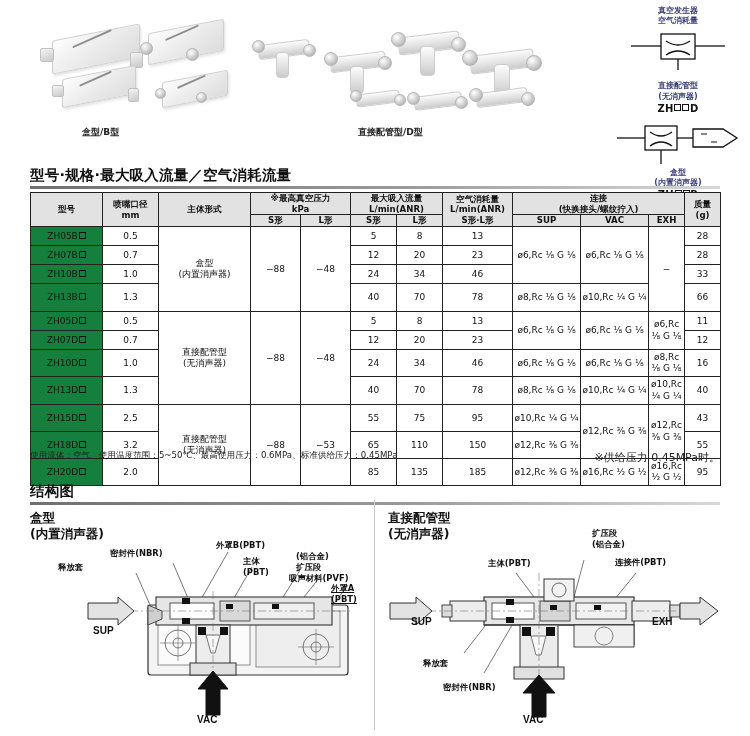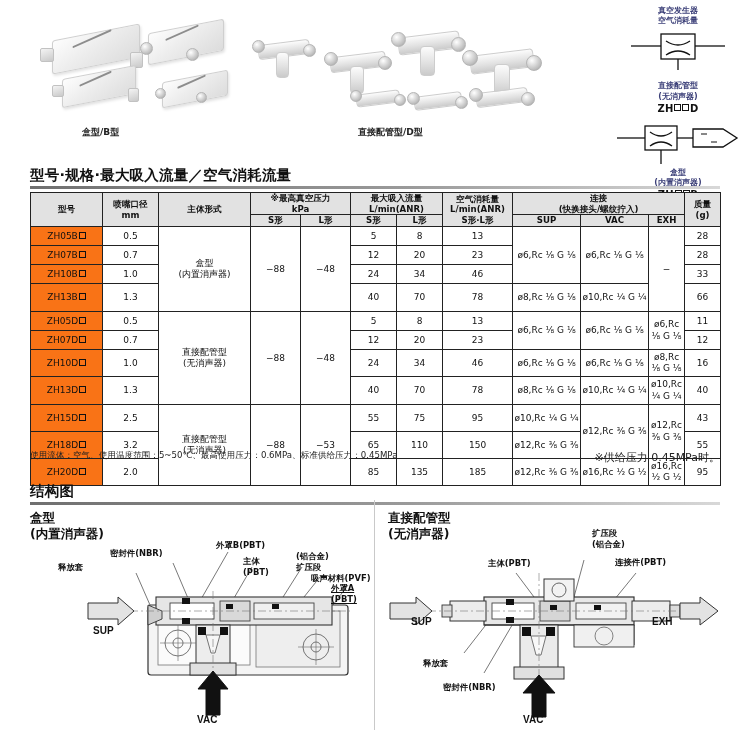--- a/index.html
+++ b/index.html
@@ -75,21 +75,21 @@
 
   
   .spec-wrap { position:absolute; left:30px; top:192px; width:690px; }
   table.spec { border-collapse:collapse; width:690px; table-layout:fixed; }
   table.spec td, table.spec th {
     border:1px solid #222; font-size:9px; text-align:center;
     color:#111; font-weight:normal; padding:0 1px; line-height:1.25;
   }
   table.spec th { background:#e2e2e2; font-weight:bold; font-size:8.6px; }
   td.model {
-    background:#f97316; font-weight:bold; font-size:9.4px; text-align:center;
+    background:#15803d; font-weight:bold; font-size:9.4px; text-align:center;
   }
   td.model .sq {
     display:inline-block; width:7px; height:7px; border:1.2px solid #111;
     margin-left:1px; vertical-align:0px;
   }
   td.bodytype { font-size:9px; line-height:1.45; }
   td.num { font-weight:bold; font-size:9.3px; }
   td.conn { font-size:8.6px; line-height:1.32; font-weight:bold; }
 
   .tbl-note {
@@ -457,21 +457,21 @@
 
 <div class="lbl" style="left:58px;top:562px;">释放套</div>
 <div class="lbl" style="left:110px;top:548px;">密封件(NBR)</div>
 <div class="lbl" style="left:216px;top:540px;">外罩B(PBT)</div>
 <div class="lbl" style="left:243px;top:556px;">
   <span>主体</span><br>
   <span>(PBT)</span>
 </div>
 <div class="lbl" style="left:296px;top:551px;">(铝合金)</div>
 <div class="lbl" style="left:296px;top:562px;">扩压段</div>
-<div class="lbl" style="left:311px;top:573px;">吸声材料(PVF)</div>
+<div class="lbl" style="left:289px;top:573px;">吸声材料(PVF)</div>
 <div class="lbl" style="left:331px;top:583px;text-decoration:underline;">
   <span>外罩A</span><br>
   <span>(PBT)</span>
 </div>
 <div class="port" style="left:93px;top:625px;">SUP</div>
 <div class="port" style="left:197px;top:714px;">VAC</div>
 
 <div class="struct-title" style="left:388px;top:510px;">
   <div>直接配管型</div>
   <div>(无消声器)</div>

